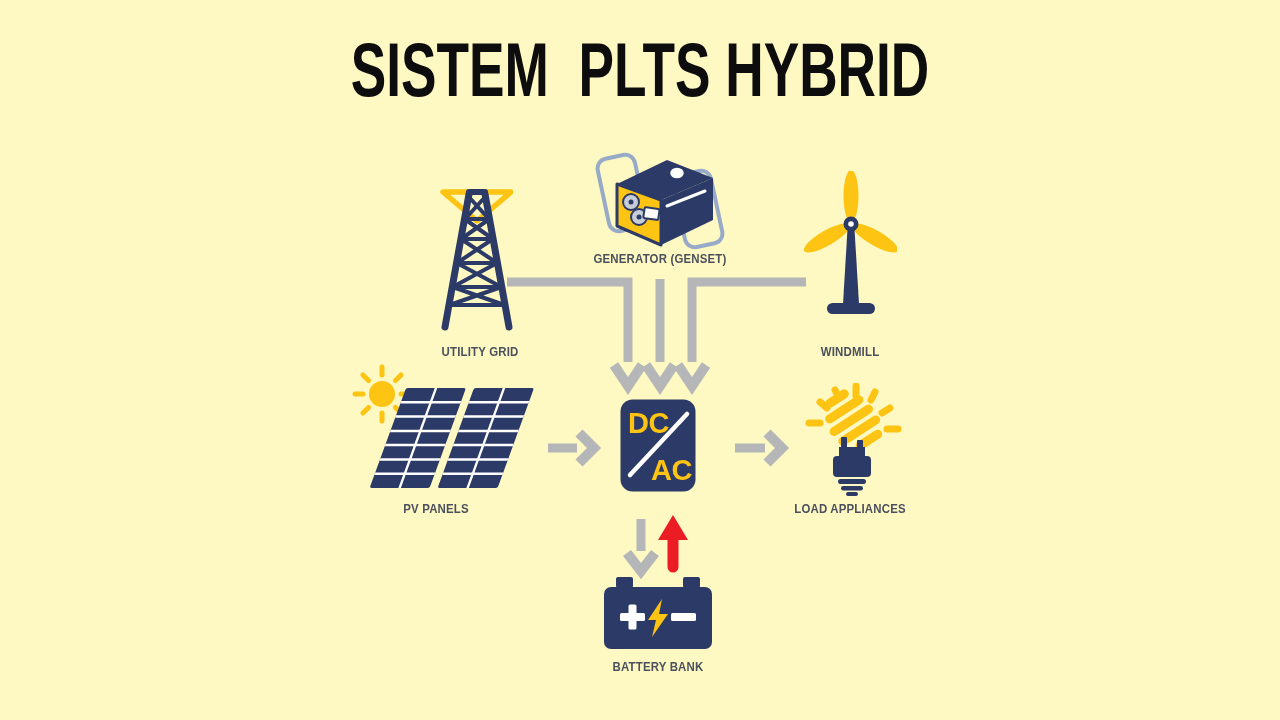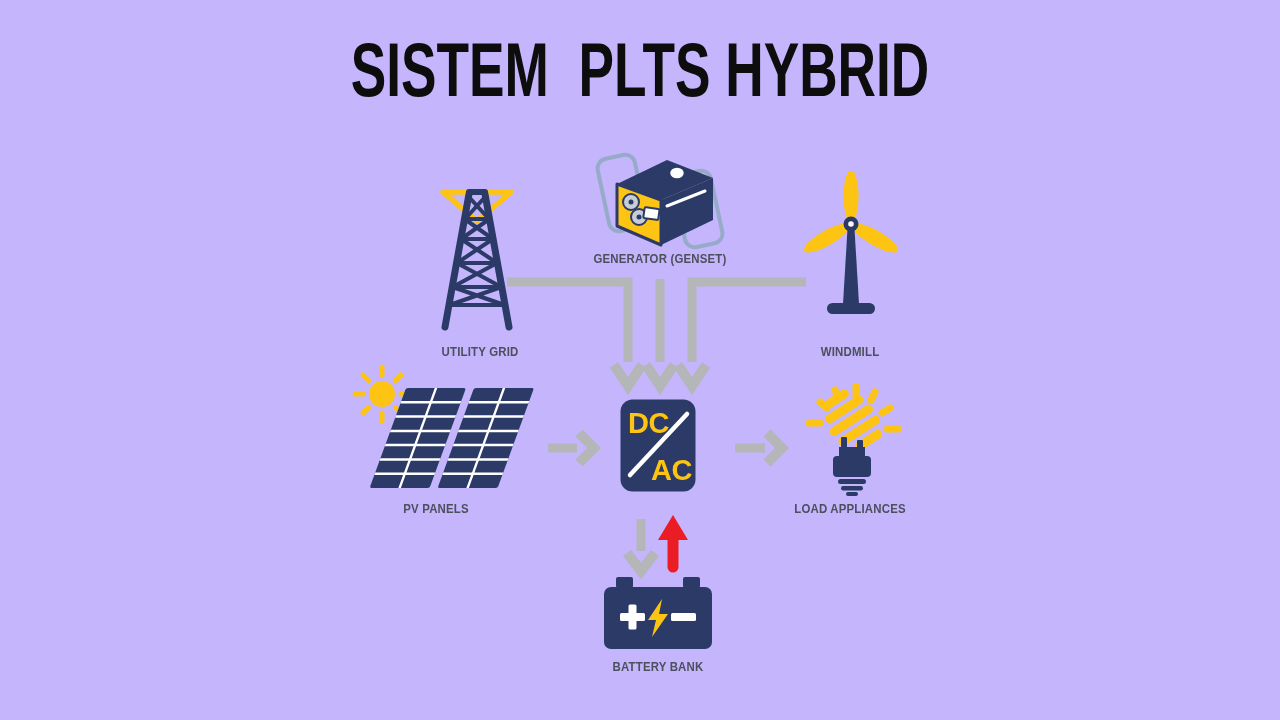--- a/index.html
+++ b/index.html
@@ -1,17 +1,17 @@
 <!DOCTYPE html>
 <html style="--navy: #2b3a66; --yellow: #fdc413; --gray: #b5b6b8; --red: #ec1c24; --frame-blue: #97abc9; --label: #4b505c; --title: #0d0d0d;"><head>
 <meta charset="utf-8">
 <style>
   html,body{margin:0;padding:0;background:#fff;}
   #canvas{
-    position:relative;width:1280px;height:720px;background:#c4b5fd;overflow:hidden;
+    position:relative;width:1280px;height:720px;background:#fef9c3;overflow:hidden;
     font-family:"Liberation Sans",sans-serif;
   }
   
   .f-navy{fill:var(--navy);} .s-navy{stroke:var(--navy);}
   .f-yellow{fill:var(--yellow);} .s-yellow{stroke:var(--yellow);}
   .f-white{fill:#ffffff;} .s-white{stroke:#ffffff;}
   .f-red{fill:var(--red);} .s-red{stroke:var(--red);}
   .s-gray{stroke:var(--gray);}
   .s-frame{stroke:var(--frame-blue);}
   .f-dial{fill:#c7cdd6;}

